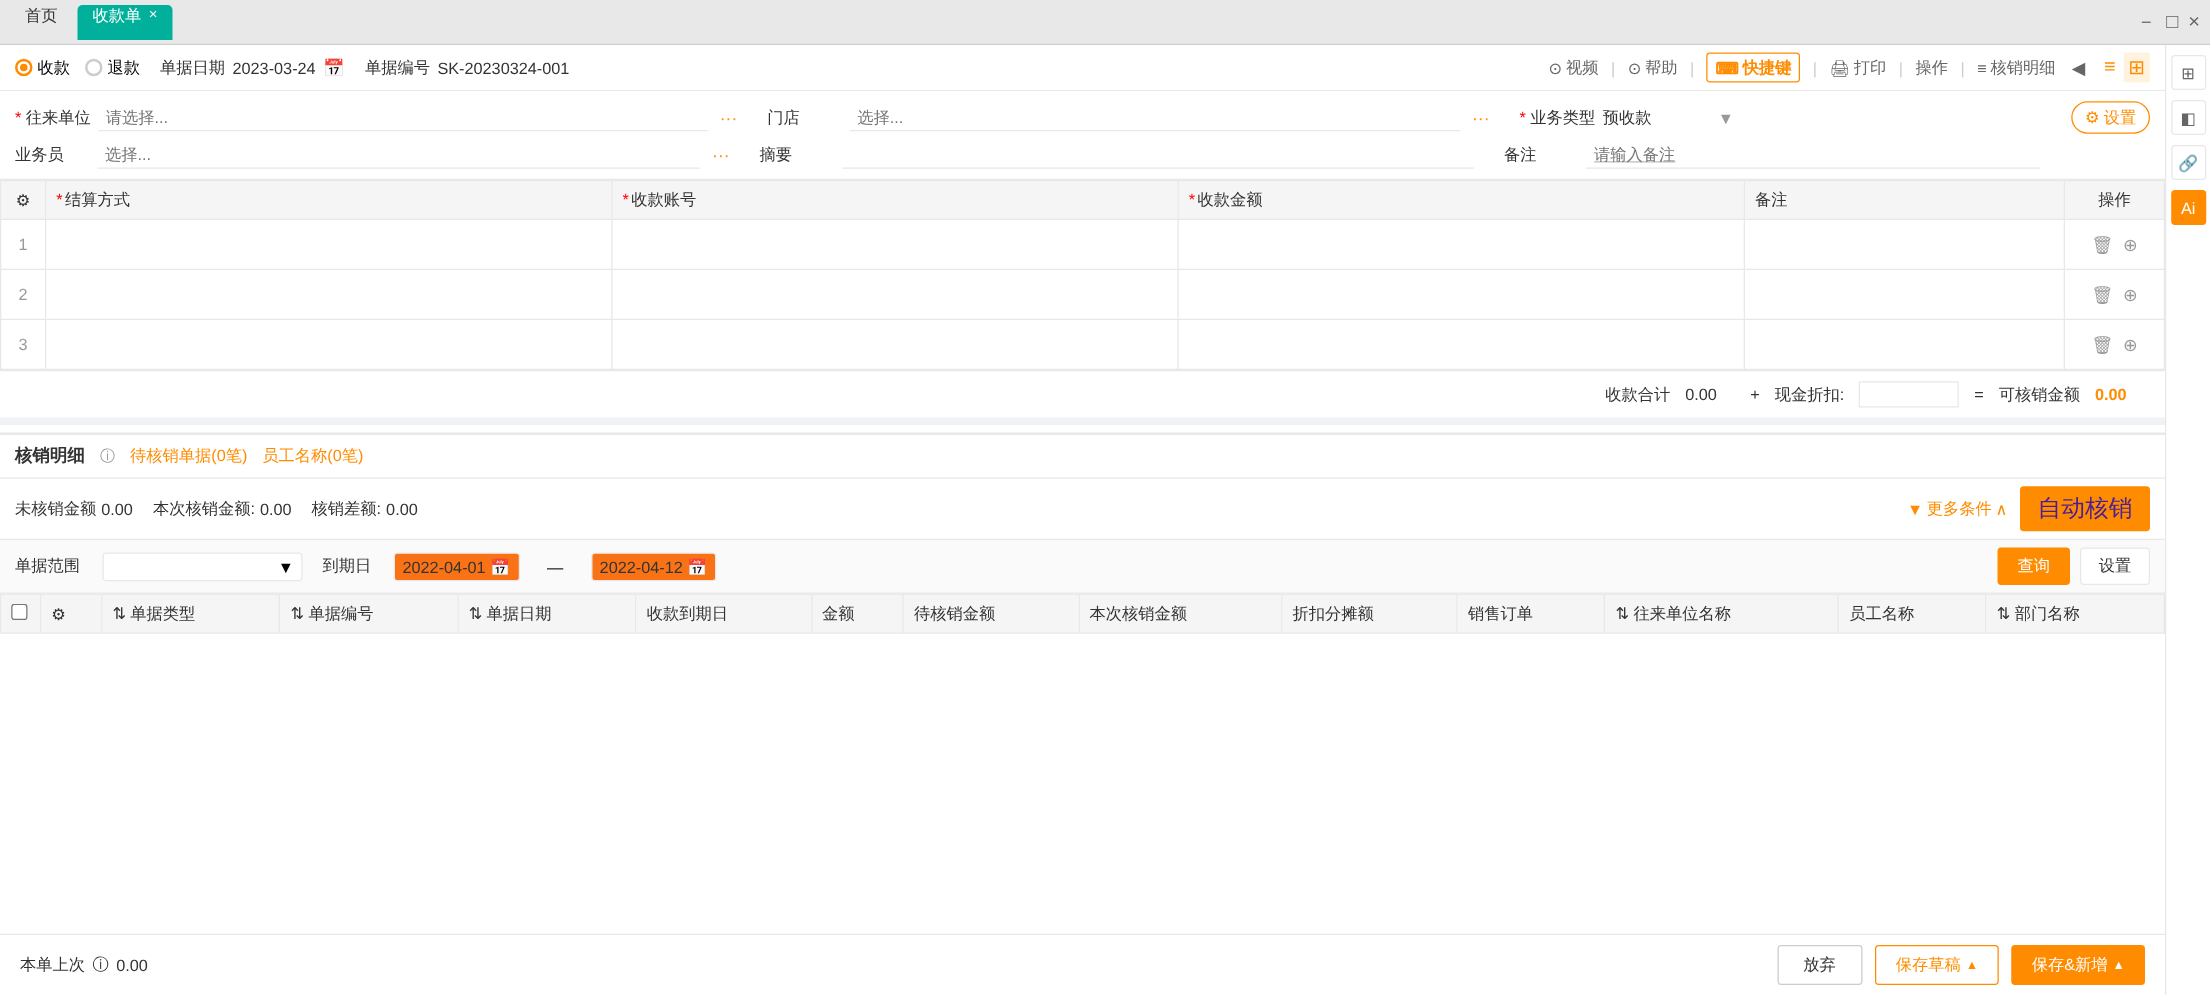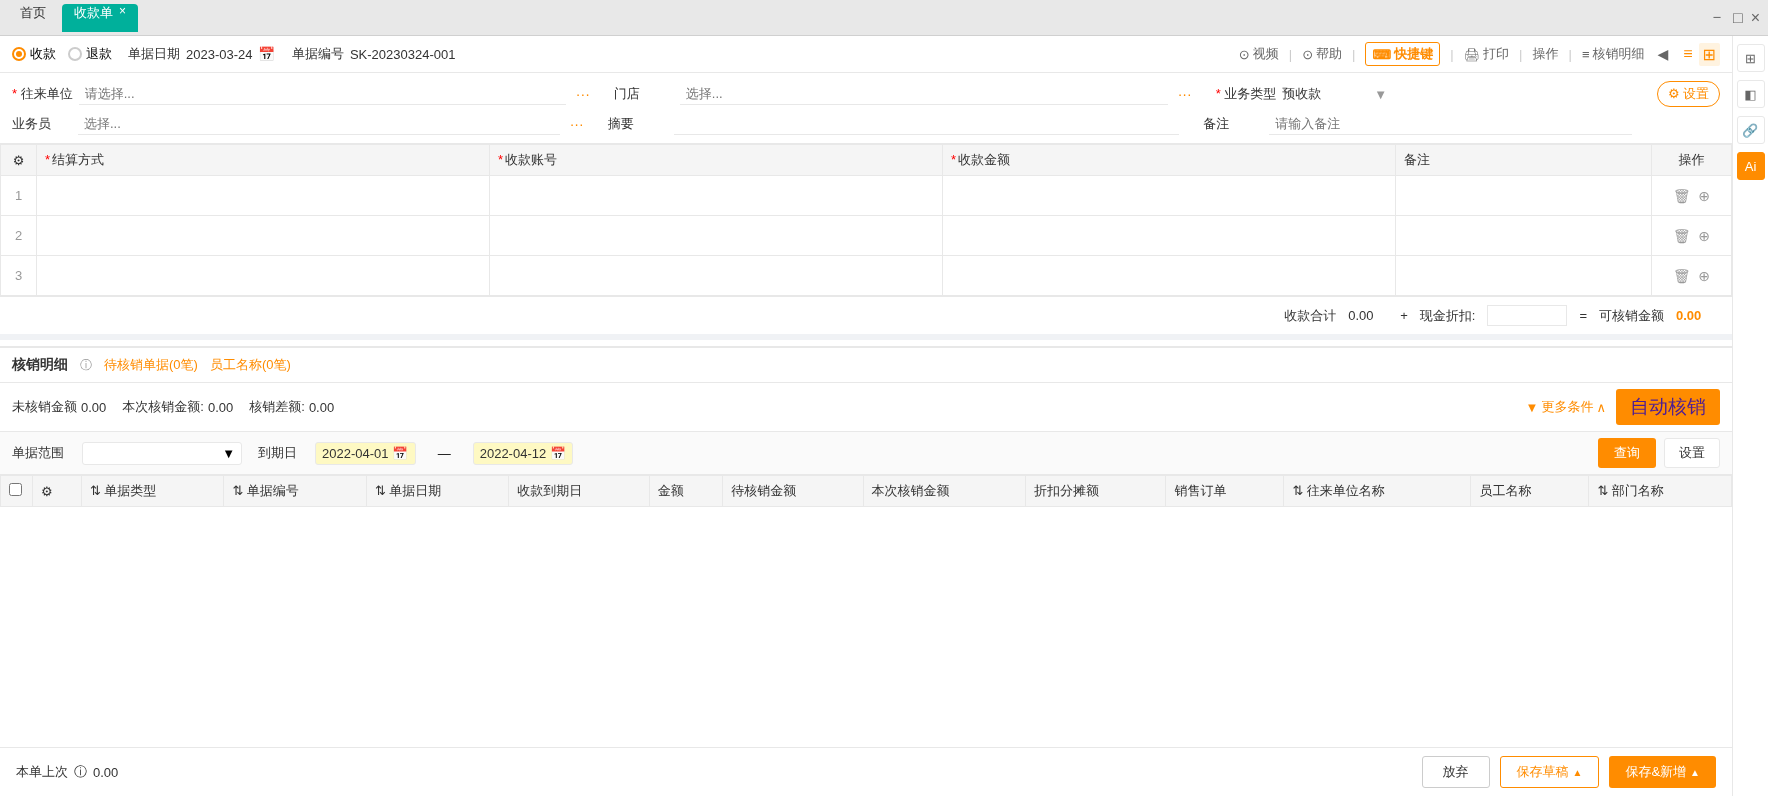--- a/index.html
+++ b/index.html
@@ -85,21 +85,21 @@
     .verify-stat-value { color: #333; }
     .verify-stat-right { margin-left: auto; display: flex; align-items: center; gap: 10px; }
     .more-conditions { color: #ff8c00; cursor: pointer; font-size: 12px; display: flex; align-items: center; gap: 3px; }
     .auto-verify-btn { background: #ff8c00; color: #4c1d95; border: none; padding: 5px 14px; border-radius: 3px; cursor: pointer; font-size: 19px; }
 
     
     .filter-row { display: flex; align-items: center; padding: 6px 12px; gap: 16px; border-bottom: 1px solid #e8e8e8; background: #fafafa; }
     .filter-field { display: flex; align-items: center; gap: 18px; }
     .filter-label { color: #333; white-space: nowrap; }
     .filter-select { border: 1px solid #e8e8e8; padding: 3px 6px; border-radius: 3px; outline: none; min-width: 120px; display: flex; align-items: center; justify-content: space-between; cursor: pointer; background: #fff; }
-    .filter-date { border: 1px solid #e8e8e8; padding: 3px 6px; border-radius: 3px; min-width: 100px; color: #333; display: flex; align-items: center; gap: 4px; background: #fef9c3; }
+    .filter-date { border: 1px solid #e8e8e8; padding: 3px 6px; border-radius: 3px; min-width: 100px; color: #333; display: flex; align-items: center; gap: 4px; background: #f97316; }
     .filter-right { margin-left: auto; display: flex; gap: 8px; }
     .query-btn { background: #ff8c00; color: #fff; border: none; padding: 5px 16px; border-radius: 3px; cursor: pointer; font-size: 13px; }
     .settings-btn { background: #fff; color: #333; border: 1px solid #e8e8e8; padding: 5px 14px; border-radius: 3px; cursor: pointer; font-size: 13px; }
 
     
     .bottom-table-wrapper { overflow: auto; flex: 1; }
     .bottom-table th { font-size: 12px; }
 
     
     .footer { display: flex; align-items: center; padding: 8px 16px; background: #fff; border-top: 1px solid #e8e8e8; flex-shrink: 0; position: absolute; bottom: 0; left: 0; right: 36px; }
@@ -241,21 +241,21 @@
         <span class="form-more">···</span>
       </div>
 
       <div class="form-field" style="flex: 2; margin-left: 24px;">
         <span class="form-label">摘要</span>
         <input class="form-input" type="text" style="">
       </div>
 
       <div class="form-field" style="flex: 1.5; margin-left: 24px;">
         <span class="form-label">备注</span>
-        <input class="form-input" type="text" style="color: rgb(187, 187, 187);" placeholder="请输入备注">
+        <input class="form-input" type="text" style="color: rgb(187, 187, 187); text-decoration: underline;" placeholder="请输入备注">
       </div>
       <div style="width: 80px; margin-left: 8px;"></div>
     </div>
   </div>
 
   <div class="table-section">
     <div class="table-wrapper">
       <table>
         <thead>
           <tr>

